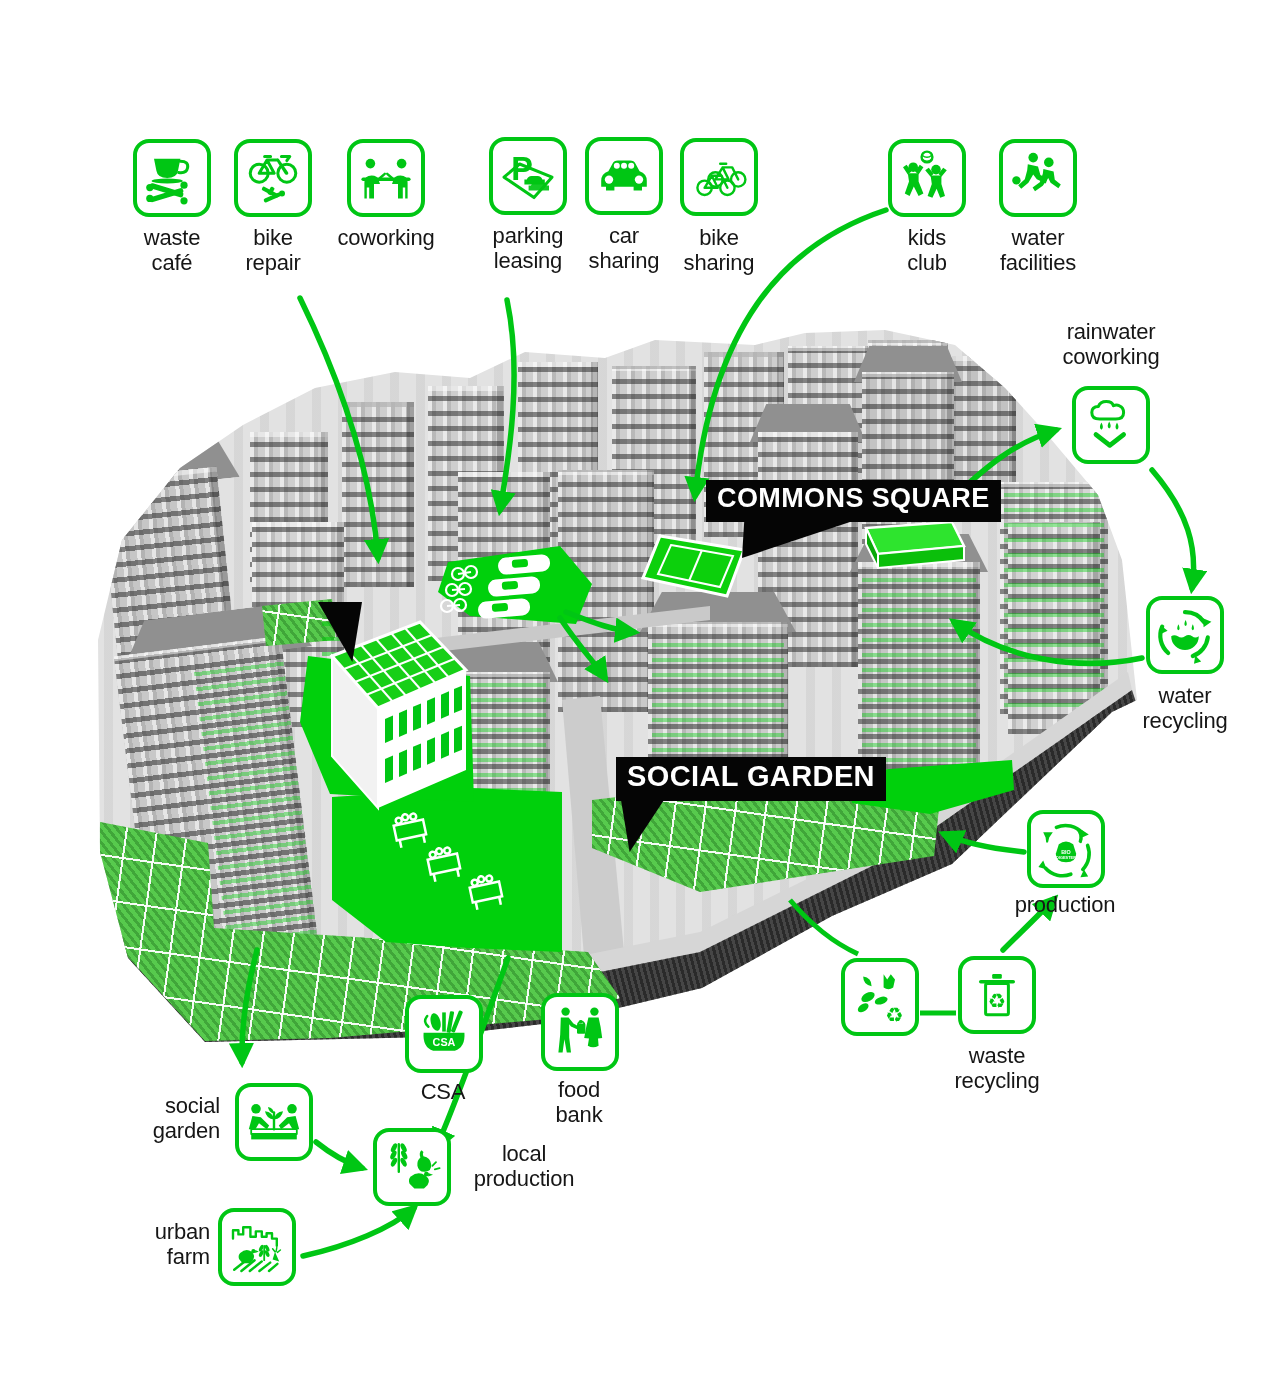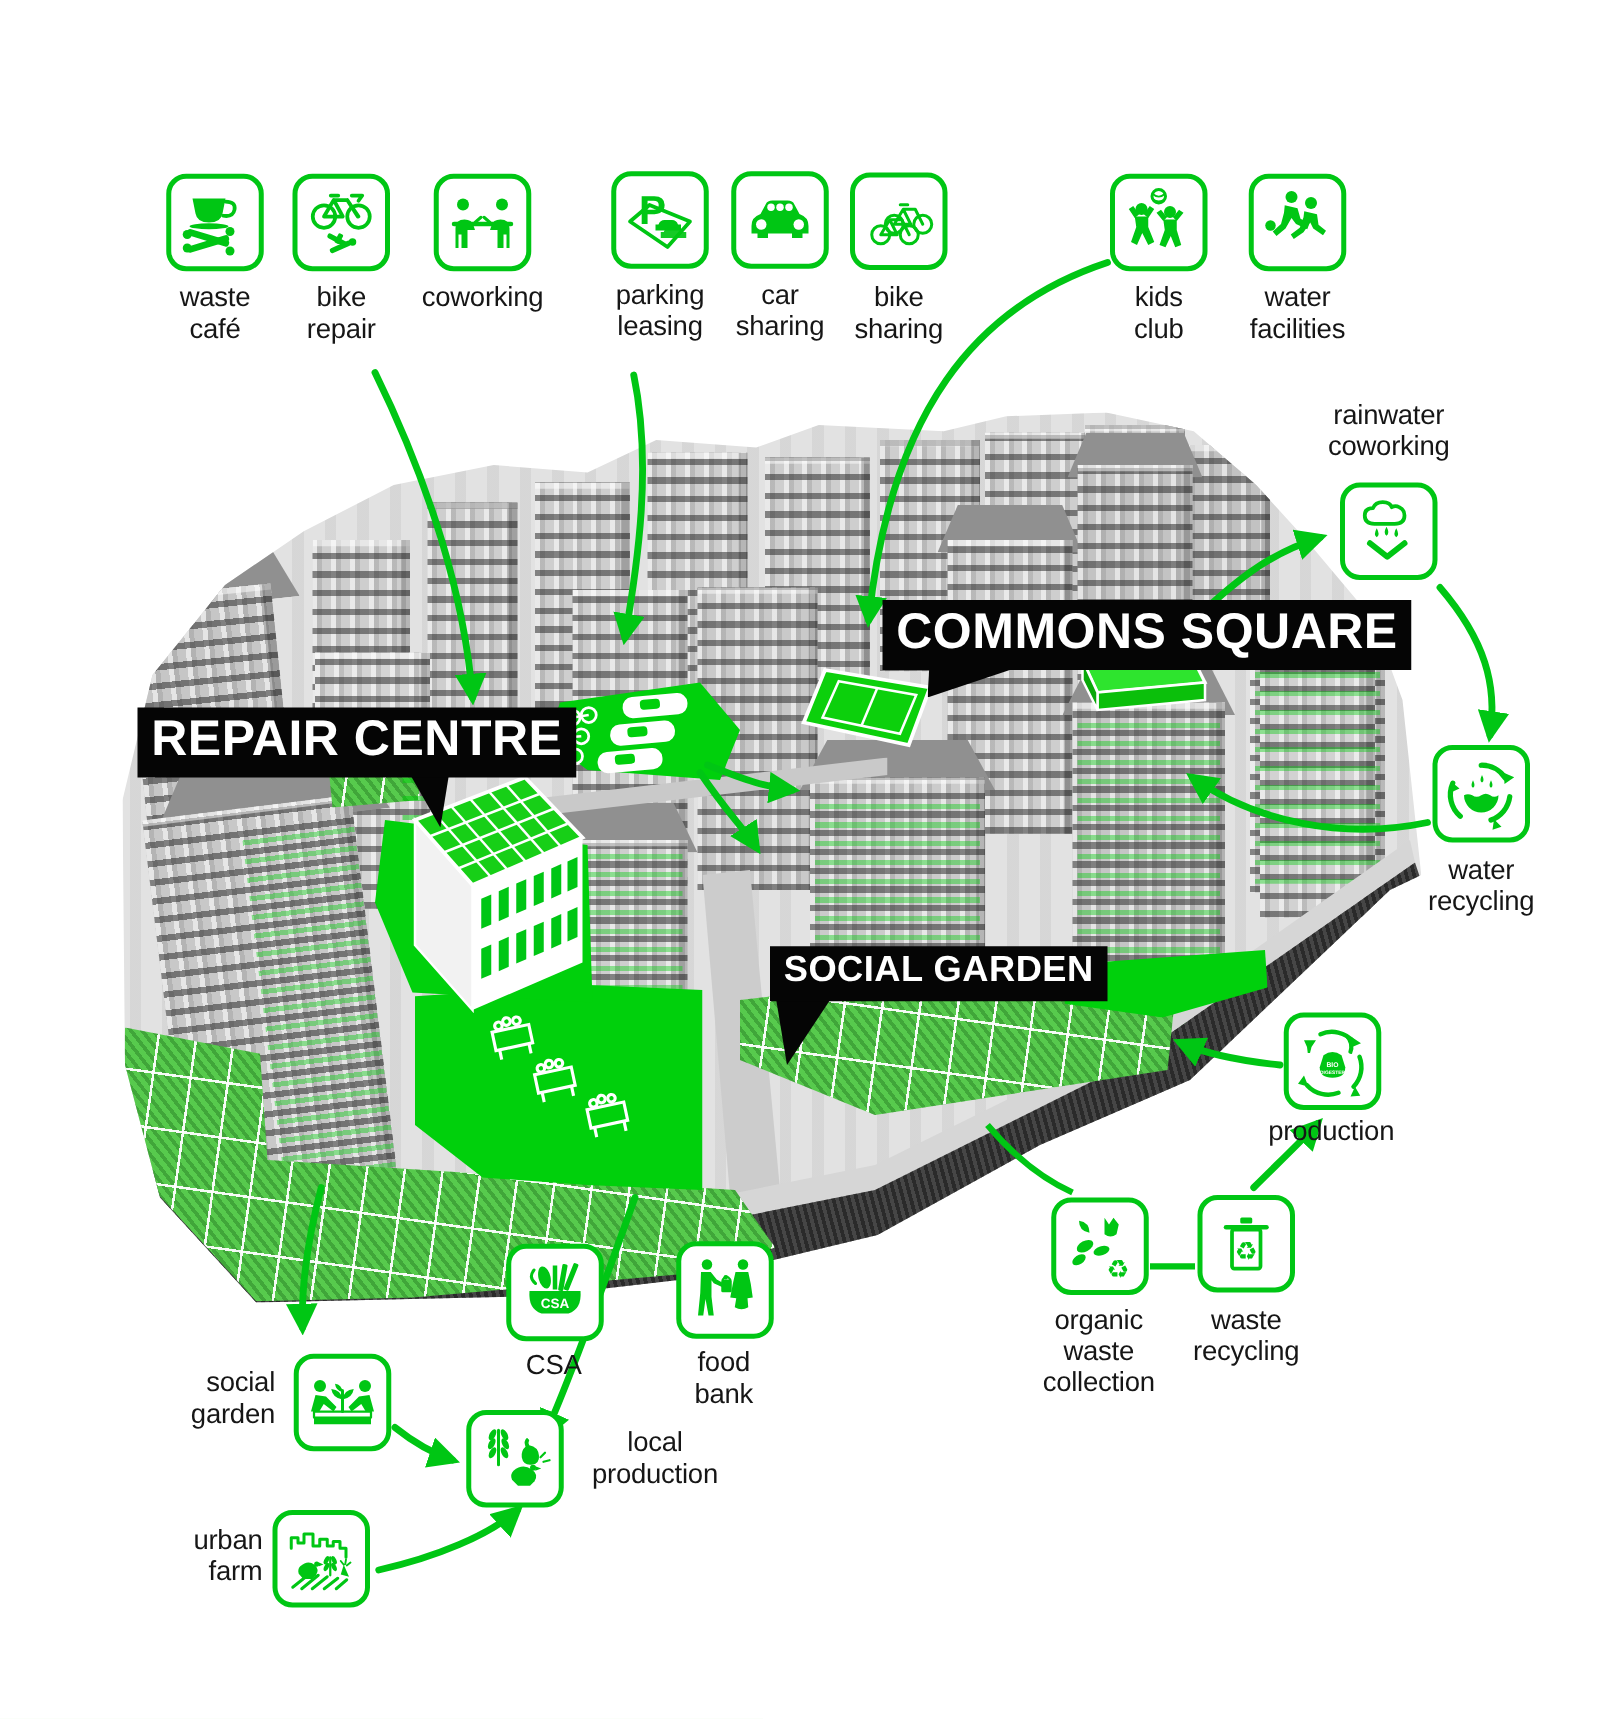--- a/index.html
+++ b/index.html
@@ -26,21 +26,21 @@
     background-image:
       repeating-linear-gradient(98deg,rgba(255,255,255,.95) 0 2px,rgba(255,255,255,0) 2px 30px),
       repeating-linear-gradient(8deg,rgba(255,255,255,.95) 0 2px,rgba(255,255,255,0) 2px 44px),
       repeating-linear-gradient(52deg,rgba(16,90,16,.32) 0 3px,rgba(0,0,0,0) 3px 7px);}
   .solidgreen{position:absolute;inset:0;background:var(--gf);}
   
   #arrows{position:absolute;left:0;top:0;width:1280px;height:1375px;z-index:30;pointer-events:none;}
   .arrow{fill:none;stroke:var(--g);stroke-width:5.5;stroke-linecap:round;}
   .conn{fill:none;stroke:var(--g);stroke-width:5;}
   
-  .banner{position:absolute;background:#050505;color:#fff;font-weight:700;font-size:40px;
+  .banner{position:absolute;background:#050505;color:#fff;font-weight:700;font-size:27px;
     letter-spacing:.4px;padding:3px 11px 8px;white-space:nowrap;z-index:40;}
   .ptr{position:absolute;background:#050505;z-index:39;}
   
   .icon-box{position:absolute;width:78px;height:78px;background:#fff;border:4px solid var(--g);
     border-radius:16px;box-sizing:border-box;padding:5px;z-index:50;}
   .icon-box svg{width:100%;height:100%;overflow:visible;}
   .lbl{position:absolute;font-size:22px;line-height:1.13;color:var(--ink);text-align:center;
     letter-spacing:-.2px;z-index:50;}
   .lbl.left{text-align:right;} .lbl.right{text-align:center;}
   
@@ -403,21 +403,20 @@
       <path class="conn" d="M790,900 C812,926 836,944 858,954"></path>
       <path class="conn" d="M920,1013 L956,1013"></path>
       <path class="arrow" marker-end="url(#ah)" d="M257,950 C246,992 241,1030 242,1062"></path>
       <path class="arrow" marker-end="url(#ah)" d="M508,958 C482,1030 458,1098 436,1148"></path>
       <path class="arrow" marker-end="url(#ah)" d="M316,1142 C336,1158 350,1164 362,1168"></path>
       <path class="arrow" marker-end="url(#ah)" d="M303,1256 C348,1246 392,1228 414,1208"></path>
     </g>
   </svg>
 
   <div class="ptr" style="left:318px;top:602px;width:44px;height:60px;clip-path:polygon(0 0,100% 0,78% 100%)"></div>
-  <div class="banner" style="left:110px;top:566px;">REPAIR CENTRE</div>
 
   <div class="ptr" style="left:742px;top:516px;width:126px;height:42px;clip-path:polygon(2% 0,100% 0,0 100%)"></div>
   <div class="banner" style="left:706px;top:480px;">COMMONS SQUARE</div>
 
   <div class="ptr" style="left:620px;top:794px;width:48px;height:58px;clip-path:polygon(0 0,100% 0,20% 100%)"></div>
   <div class="banner" style="left:616px;top:757px;font-size:29px;">SOCIAL GARDEN</div>
 
   <div class="icon-box" style="left:133px;top:139px"><svg viewBox="0 0 100 100">
         <use href="#sym-repair-cafe"></use>
       </svg></div>
@@ -469,21 +468,20 @@
   <div class="lbl" style="left:1135px;top:684px;width:100px">water recycling</div>
 
   <div class="icon-box" style="left:1027px;top:810px"><svg viewBox="0 0 100 100">
         <use href="#sym-biodigester"></use>
       </svg></div>
   <div class="lbl" style="left:990px;top:893px;width:150px">production</div>
 
   <div class="icon-box" style="left:841px;top:958px"><svg viewBox="0 0 100 100">
         <use href="#sym-organic-waste"></use>
       </svg></div>
-  <div class="lbl" style="left:827px;top:1044px;width:104px">organic waste collection</div>
 
   <div class="icon-box" style="left:958px;top:956px"><svg viewBox="0 0 100 100">
         <use href="#sym-waste-recycling"></use>
       </svg></div>
   <div class="lbl" style="left:947px;top:1044px;width:100px">waste recycling</div>
 
   <div class="icon-box" style="left:405px;top:995px"><svg viewBox="0 0 100 100">
         <use href="#sym-csa"></use>
       </svg></div>
   <div class="lbl" style="left:398px;top:1080px;width:90px">CSA</div>

